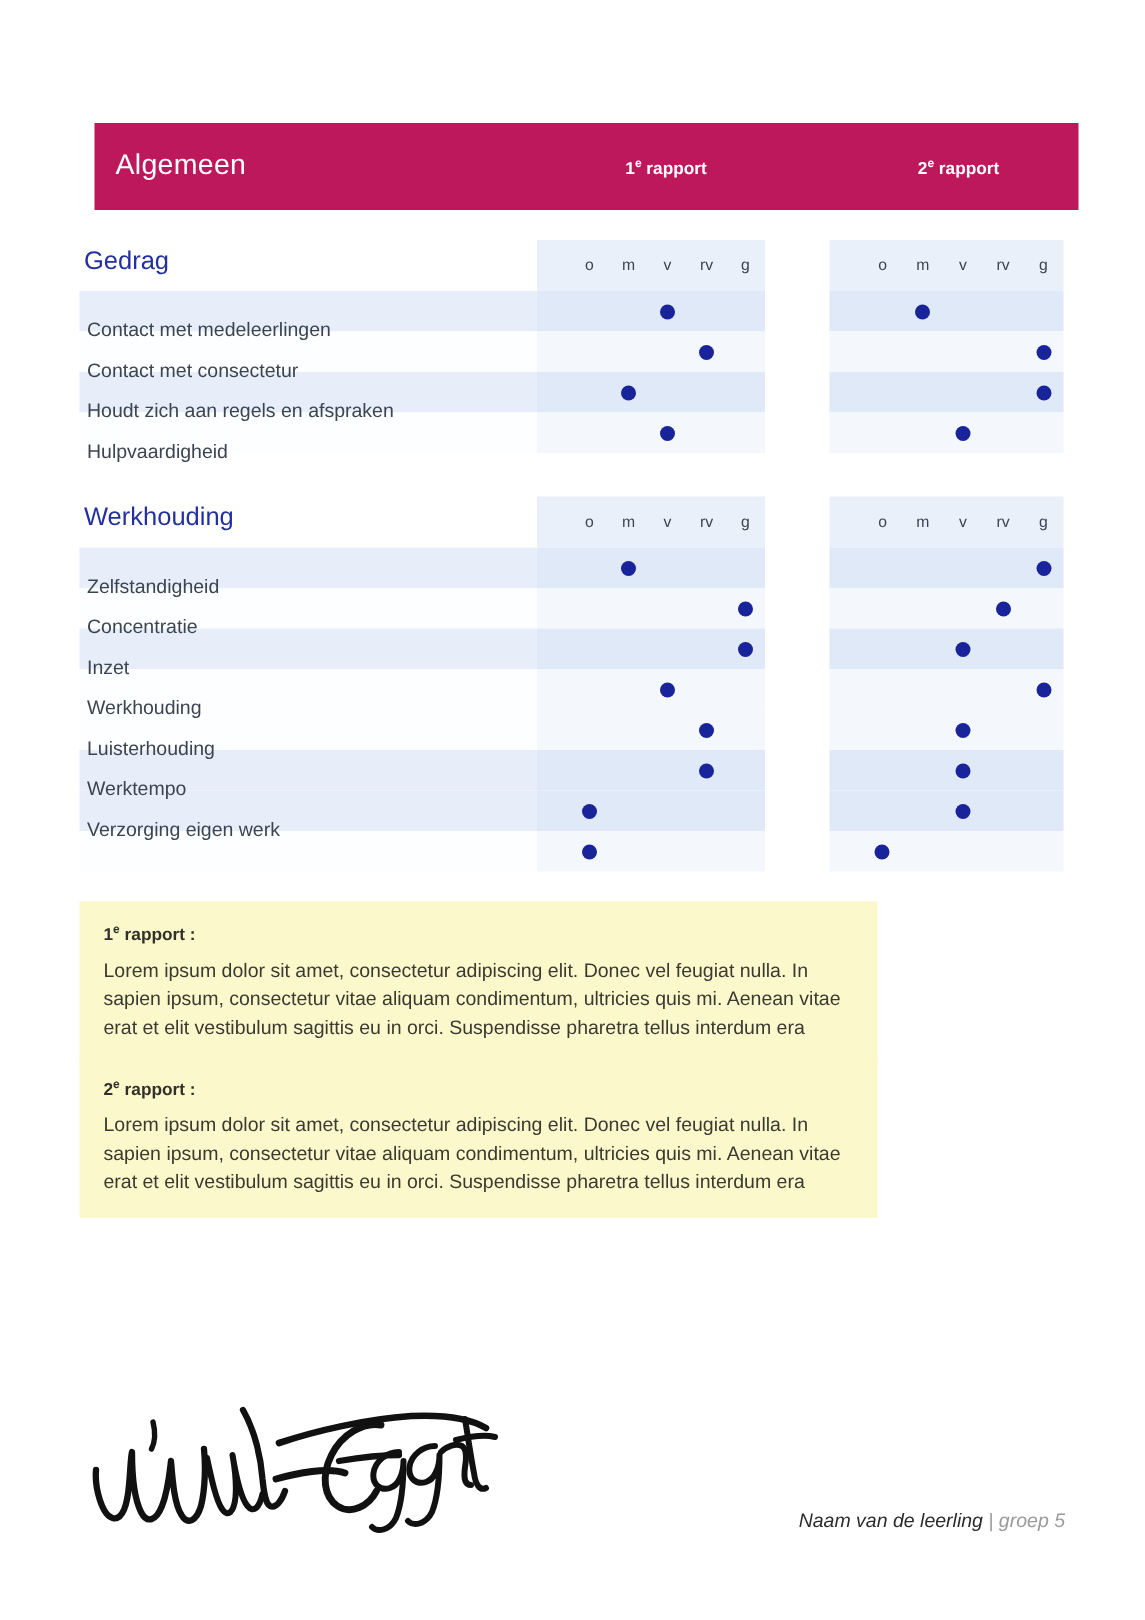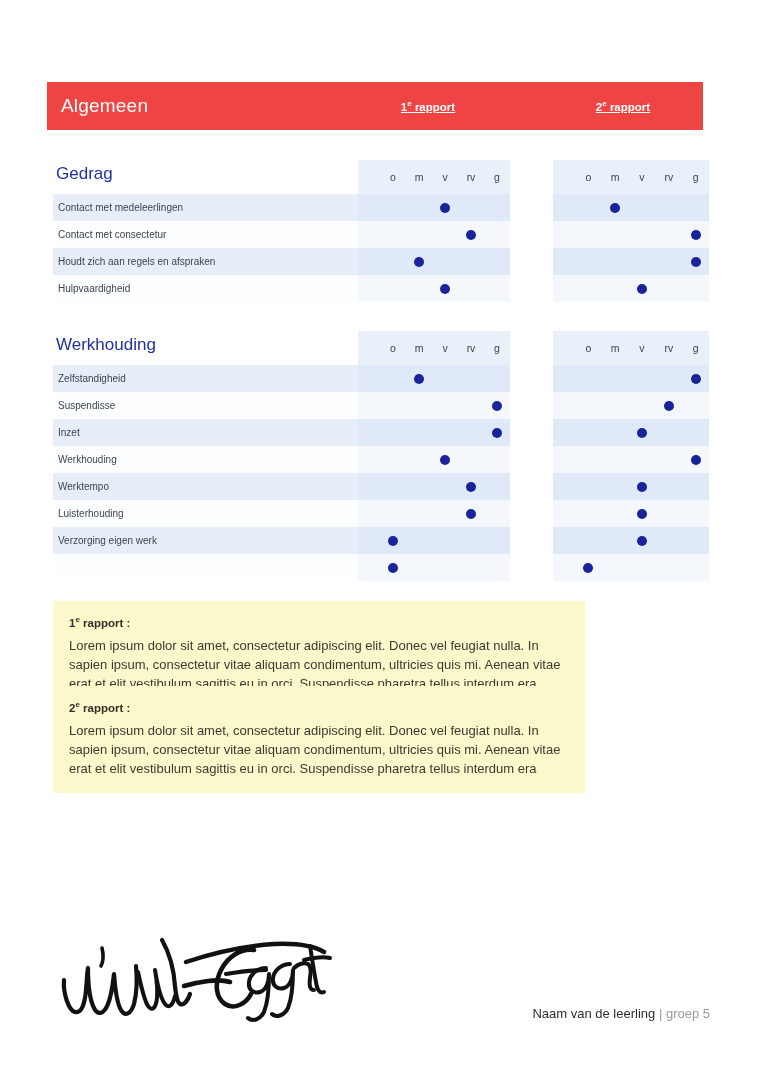--- a/index.html
+++ b/index.html
@@ -18,43 +18,42 @@
   .page {
     position: absolute;
     left: 0; top: 0;
     width: 763px;
     height: 1080px;
   }
 
   
   .titlebar {
     position: absolute;
-    left: 47px;
+    left: 63px;
     top: 82px;
     width: 656px;
-    height: 48px;
-    background: #ef4444;
+    height: 58px;
+    background: #be185d;
     display: flex;
     align-items: center;
   }
   .titlebar .title {
     position: absolute;
     left: 14px;
     color: #ffffff;
     font-size: 19px;
     letter-spacing: 0.2px;
   }
   .titlebar .rep {
     position: absolute;
     color: #ffffff;
     font-size: 11.5px;
     font-weight: bold;
     text-align: center;
     width: 152px;
-    text-decoration: underline;
   }
   .titlebar .rep1 { left: 305px; }
   .titlebar .rep2 { left: 500px; }
   .sup { font-size: 8px; vertical-align: super; font-weight: bold; }
 
   
   .section { position: absolute; left: 53px; width: 656px; }
   .section-head {
     position: relative;
     height: 34px;
@@ -104,24 +103,24 @@
   .row.odd  .band.lbl { background: #e7eef9; }
   .row.odd  .band.bd1 { background: #e0e9f8; }
   .row.odd  .band.bd2 { background: #e0e9f8; }
   .row.even .band.lbl { background: #fdfeff; }
   .row.even .band.bd1 { background: #f4f8fd; }
   .row.even .band.bd2 { background: #f4f8fd; }
 
   .row .label {
     position: absolute;
     left: 5px;
-    top: 0;
+    top: 12px;
     height: 17px;
     line-height: 27px;
-    font-size: 10px;
+    font-size: 13px;
     color: #3b4450;
     white-space: nowrap;
     z-index: 2;
   }
   .cells {
     position: absolute;
     top: 0;
     height: 27px;
     display: flex;
     align-items: center;
@@ -166,20 +165,21 @@
     left: 58px;
     top: 928px;
     width: 280px;
     height: 96px;
   }
   .footer-name {
     position: absolute;
     right: 53px;
     top: 1006px;
     font-size: 13px;
+    font-style: italic;
     color: #2c2c2c;
     white-space: nowrap;
   }
   .footer-name .grp { color: #9a9a9a; }
 </style>
 </head>
 <body>
 
 <div class="page">
 
@@ -353,21 +353,21 @@
             <div class="cell">
               <div class="dot on"></div>
             </div>
           </div>
         </div>
         <div class="row even">
           <div class="band lbl"></div>
           <div class="band bd1"></div>
           <div class="band gap"></div>
           <div class="band bd2"></div>
-          <div class="label">Suspendisse</div>
+          <div class="label">Concentratie</div>
           <div class="cells c1">
             <div class="cell"></div>
             <div class="cell"></div>
             <div class="cell"></div>
             <div class="cell"></div>
             <div class="cell">
               <div class="dot on"></div>
             </div>
           </div>
           <div class="cells c2">
@@ -423,51 +423,51 @@
           <div class="cells c2">
             <div class="cell"></div>
             <div class="cell"></div>
             <div class="cell"></div>
             <div class="cell"></div>
             <div class="cell">
               <div class="dot on"></div>
             </div>
           </div>
         </div>
+        <div class="row even">
+          <div class="band lbl"></div>
+          <div class="band bd1"></div>
+          <div class="band gap"></div>
+          <div class="band bd2"></div>
+          <div class="label">Luisterhouding</div>
+          <div class="cells c1">
+            <div class="cell"></div>
+            <div class="cell"></div>
+            <div class="cell"></div>
+            <div class="cell">
+              <div class="dot on"></div>
+            </div>
+            <div class="cell"></div>
+          </div>
+          <div class="cells c2">
+            <div class="cell"></div>
+            <div class="cell"></div>
+            <div class="cell">
+              <div class="dot on"></div>
+            </div>
+            <div class="cell"></div>
+            <div class="cell"></div>
+          </div>
+        </div>
         <div class="row odd">
           <div class="band lbl"></div>
           <div class="band bd1"></div>
           <div class="band gap"></div>
           <div class="band bd2"></div>
           <div class="label">Werktempo</div>
-          <div class="cells c1">
-            <div class="cell"></div>
-            <div class="cell"></div>
-            <div class="cell"></div>
-            <div class="cell">
-              <div class="dot on"></div>
-            </div>
-            <div class="cell"></div>
-          </div>
-          <div class="cells c2">
-            <div class="cell"></div>
-            <div class="cell"></div>
-            <div class="cell">
-              <div class="dot on"></div>
-            </div>
-            <div class="cell"></div>
-            <div class="cell"></div>
-          </div>
-        </div>
-        <div class="row even">
-          <div class="band lbl"></div>
-          <div class="band bd1"></div>
-          <div class="band gap"></div>
-          <div class="band bd2"></div>
-          <div class="label">Luisterhouding</div>
           <div class="cells c1">
             <div class="cell"></div>
             <div class="cell"></div>
             <div class="cell"></div>
             <div class="cell">
               <div class="dot on"></div>
             </div>
             <div class="cell"></div>
           </div>
           <div class="cells c2">
@@ -530,21 +530,21 @@
           </div>
         </div>
       </div>
   </div>
 
   <div class="note" id="note-0" style="top:601px;">
     <div class="note-title"><span>1</span><span class="sup">e</span><span> rapport :</span></div>
     <div class="note-body">Lorem ipsum dolor sit amet, consectetur adipiscing elit. Donec vel feugiat nulla. In sapien ipsum, consectetur vitae aliquam condimentum, ultricies quis mi. Aenean vitae erat et elit vestibulum sagittis eu in orci. Suspendisse pharetra tellus interdum era</div>
   </div>
 
-  <div class="note" id="note-1" style="top:686px;">
+  <div class="note" id="note-1" style="top:704px;">
     <div class="note-title"><span>2</span><span class="sup">e</span><span> rapport :</span></div>
     <div class="note-body">Lorem ipsum dolor sit amet, consectetur adipiscing elit. Donec vel feugiat nulla. In sapien ipsum, consectetur vitae aliquam condimentum, ultricies quis mi. Aenean vitae erat et elit vestibulum sagittis eu in orci. Suspendisse pharetra tellus interdum era</div>
   </div>
 
   <div class="signature">
     <svg viewBox="0 0 280 96" width="280" height="96" aria-hidden="true">
       <g fill="none" stroke="#111111" stroke-linecap="round" stroke-linejoin="round">
         <path d="M6 52 C5 64, 10 82, 17 84 C24 86, 27 74, 28 62 C29 52, 29 44, 30 40 C30 52, 31 70, 36 80 C40 88, 46 86, 50 76 C54 66, 55 54, 56 46 C57 58, 58 74, 63 82 C67 89, 73 86, 76 76 C79 64, 79 48, 78 38" stroke-width="4.2"></path>
         <path d="M44 20 C46 28, 45 34, 43 38" stroke-width="3.6"></path>
         <path d="M80 44 C83 58, 86 72, 90 78 C94 84, 98 80, 99 70 C100 58, 98 48, 97 42 C99 54, 102 70, 107 76 C111 81, 115 77, 117 68" stroke-width="4"></path>

